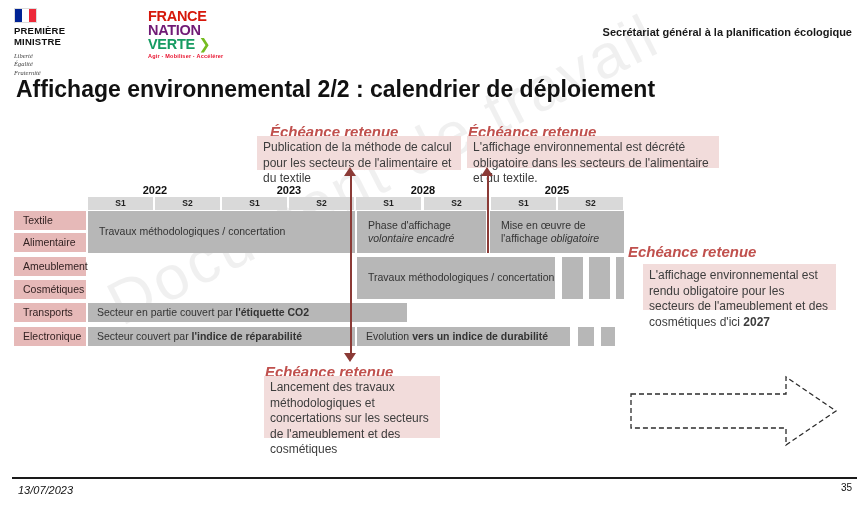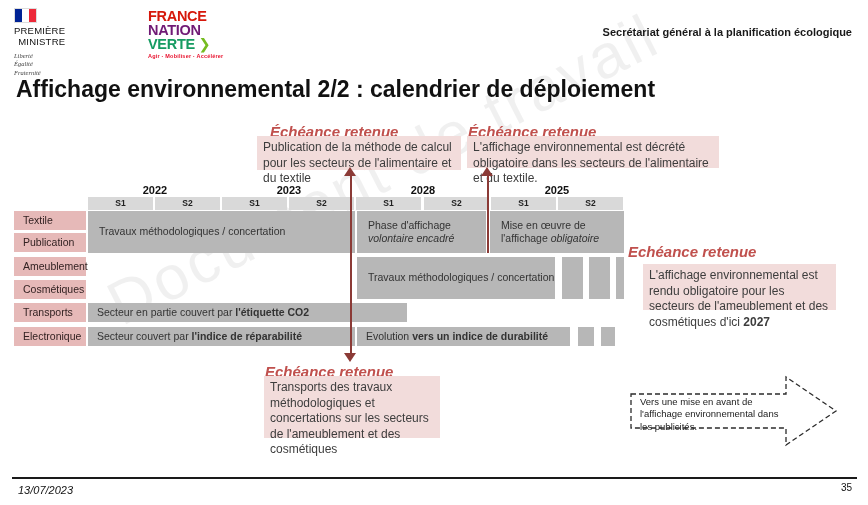--- a/index.html
+++ b/index.html
@@ -5,21 +5,21 @@
   html,body{margin:0;padding:0;}
   body{font-family:"Liberation Sans","DejaVu Sans",sans-serif;background:#fff;}
   #slide{position:relative;width:868px;height:505px;background:#fff;overflow:hidden;}
   .abs{position:absolute;}
   .watermark{position:absolute;left:128px;top:268px;font-size:62px;letter-spacing:3px;
     color:#000;opacity:0.055;transform:rotate(-27deg);transform-origin:0 100%;
     white-space:nowrap;z-index:0;font-weight:400;}
   
   .pm-flag{display:flex;width:21px;height:13px;border:1px solid #ddd;}
   .pm-flag span{flex:1;}
-  .pm-name{font-size:9.5px;font-weight:400;color:#111;line-height:1.15;letter-spacing:.2px;margin-top:3px;text-align:right;}
+  .pm-name{font-size:9.5px;font-weight:700;color:#111;line-height:1.15;letter-spacing:.2px;margin-top:3px;}
   .pm-motto{font-family:"Liberation Serif",serif;font-style:italic;font-size:6.5px;color:#444;line-height:1.3;margin-top:4px;}
   .fnv{font-size:14.5px;font-weight:800;line-height:.95;letter-spacing:-.3px;}
   .fnv-tag{font-size:5.5px;font-weight:700;color:#e8112d;margin-top:2px;letter-spacing:.2px;}
   .org{position:absolute;top:26px;right:16px;font-size:11px;font-weight:700;color:#1a1a1a;}
   .slide-title{position:absolute;left:16px;top:76px;font-size:23px;font-weight:700;color:#111;z-index:2;}
   
   .yearlbl{position:absolute;height:12px;width:134px;text-align:center;font-size:11px;font-weight:700;color:#111;top:184px;z-index:2;}
   .semcell{position:absolute;top:197px;height:13px;width:65px;background:#d9d9d9;text-align:center;
     font-size:8.5px;font-weight:700;color:#222;line-height:13px;z-index:2;}
   .rowlbl{position:absolute;left:14px;width:72px;height:19px;background:#e6b9b8;color:#332222;
@@ -90,21 +90,21 @@
   <div class="semcell" style="left:88px;">S1</div>
   <div class="semcell" style="left:155px;">S2</div>
   <div class="semcell" style="left:222px;">S1</div>
   <div class="semcell" style="left:289px;">S2</div>
   <div class="semcell" style="left:356px;">S1</div>
   <div class="semcell" style="left:424px;">S2</div>
   <div class="semcell" style="left:491px;">S1</div>
   <div class="semcell" style="left:558px;">S2</div>
 
   <div class="rowlbl" style="top:211px;">Textile</div>
-  <div class="rowlbl" style="top:233px;">Publication</div>
+  <div class="rowlbl" style="top:233px;">Alimentaire</div>
   <div class="rowlbl" style="top:257px;">Ameublement</div>
   <div class="rowlbl" style="top:280px;">Cosmétiques</div>
   <div class="rowlbl" style="top:303px;">Transports</div>
   <div class="rowlbl" style="top:327px;">Electronique</div>
 
   <div class="bar" style="left:88px;top:211px;width:267px;height:42px;">
     <span>Travaux méthodologiques / concertation</span>
   </div>
   <div class="bar" style="left:357px;top:211px;width:129px;height:42px;">
     <span>Phase d'affichage</span>
@@ -152,25 +152,24 @@
     <span>L'affichage environnemental est décrété obligatoire dans les secteurs de l'alimentaire et du textile.</span>
   </div>
 
   <div class="callout-title" style="left:628px;top:243px;">Echéance retenue</div>
   <div class="callout" style="left:628px;top:264px;width:193px;height:46px;margin-left:15px;">
     <span>L'affichage environnemental est rendu obligatoire pour les secteurs de l'ameublement et des cosmétiques d'ici </span><span class="b">2027</span>
   </div>
 
   <div class="callout-title" style="left:265px;top:363px;">Echéance retenue</div>
   <div class="callout" style="left:264px;top:376px;width:176px;height:62px;">
-    <span>Transports des travaux méthodologiques et concertations sur les secteurs de l'ameublement et des cosmétiques</span>
+    <span>Lancement des travaux méthodologiques et concertations sur les secteurs de l'ameublement et des cosmétiques</span>
   </div>
 
   <svg class="abs" style="left:628px;top:372px;z-index:3;" width="214" height="80">
     <path d="M3 22 H158 V5 L208 39 L158 73 V56 H3 Z" fill="#ffffff" stroke="#2b2b2b" stroke-width="1.3" stroke-dasharray="5 3"></path>
   </svg>
-  <div class="pubnote">Vers une mise en avant de l'affichage environnemental dans les publicités.</div>
 
   <div class="footer-line"></div>
   <div class="footer-date">13/07/2023</div>
   <div class="footer-page">35</div>
 
 </div>
 
 </body></html>

